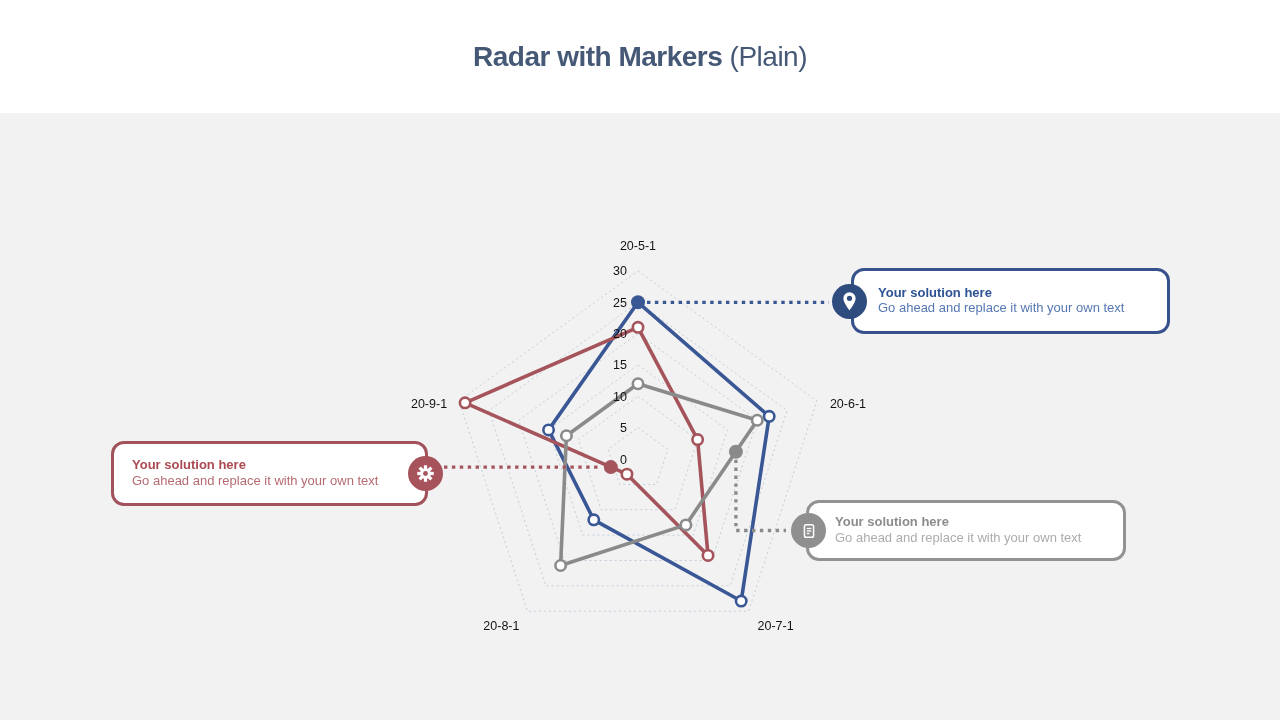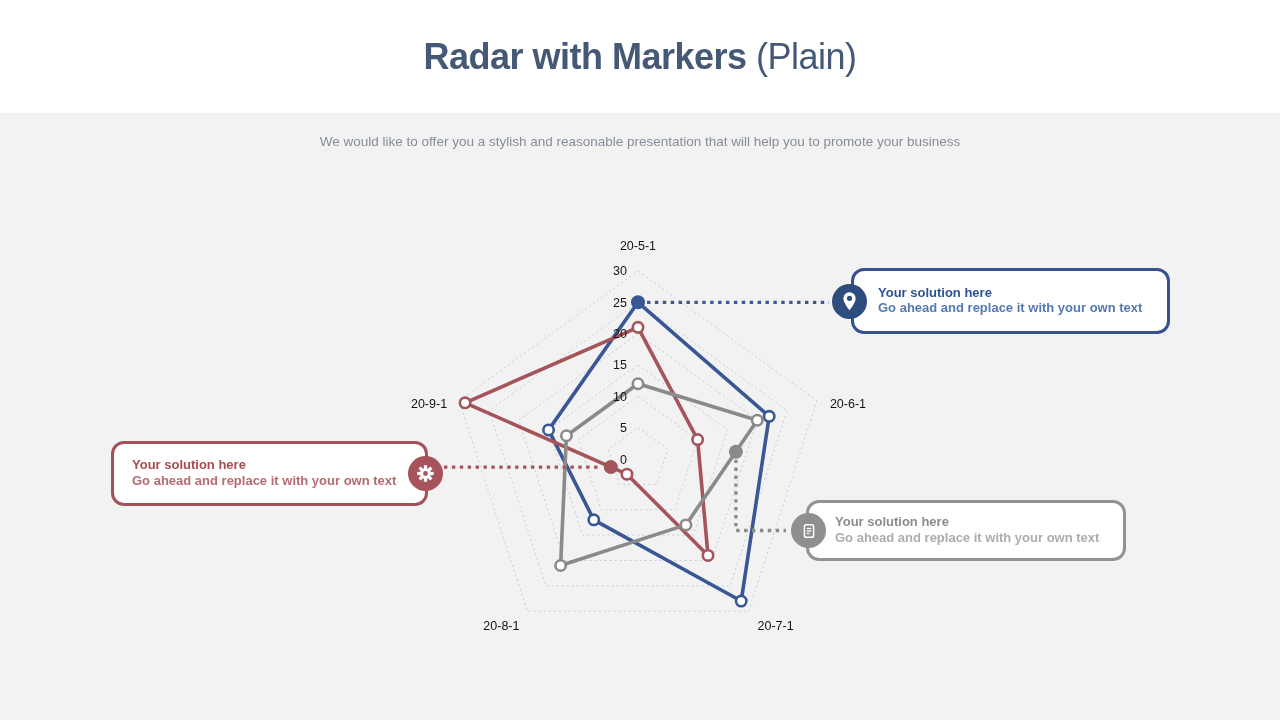--- a/index.html
+++ b/index.html
@@ -1,29 +1,29 @@
 <!DOCTYPE html>
 <html><head>
 <meta charset="utf-8">
 <style>
   html,body{margin:0;padding:0;background:#e8e8e8;}
   .slide{position:relative;width:1280px;height:720px;background:#F2F2F2;overflow:hidden;
          font-family:"Liberation Sans", sans-serif;}
   .hdr{position:absolute;left:0;top:0;width:1280px;height:113px;background:#FFFFFF;
        display:flex;align-items:center;justify-content:center;}
-  .hdr h1{margin:7px;font-size:36px;color:#455977;font-weight:bold;letter-spacing:-0.5px;}
+  .hdr h1{margin:7px;font-size:28px;color:#455977;font-weight:bold;letter-spacing:-0.5px;}
   .hdr h1 .light{font-weight:normal;}
   .subtitle{position:absolute;left:0;top:134px;width:1280px;text-align:center;
             font-size:13.5px;color:#868D99;}
   #radar-svg{position:absolute;left:0;top:0;width:1280px;height:720px;}
 
   .callout{position:absolute;background:#FFFFFF;border-radius:13px;box-sizing:border-box;
            display:flex;flex-direction:column;justify-content:center;}
   .callout .ctitle{font-size:13px;font-weight:bold;line-height:1.2;}
-  .callout .cbody{font-size:13px;line-height:1.3;font-weight:bold;}
+  .callout .cbody{font-size:13px;line-height:1.3;}
   .icon-circle{position:absolute;width:35px;height:35px;border-radius:50%;
                display:flex;align-items:center;justify-content:center;}
 
   .callout.blue{left:851px;top:268px;width:319px;height:66px;border:3px solid #36518B;padding-left:24px;}
   .callout.blue .ctitle{color:#2E5394;}
   .callout.blue .cbody{color:#5578B2;}
   .callout.blue .icon-circle{left:-22px;top:50%;margin-top:-17.5px;background:#2E4C7E;}
 
   .callout.red{left:111px;top:441px;width:317px;height:65px;border:3px solid #A2525B;padding-left:18px;}
   .callout.red .ctitle{color:#AA4A52;}
@@ -37,21 +37,20 @@
 </style>
 </head>
 <body>
 
 <div class="slide">
 
   <div class="hdr">
     <h1><span>Radar with Markers</span>&nbsp;<span class="light">(Plain)</span></h1>
   </div>
 
-  <div class="subtitle">We would like to offer you a stylish and reasonable presentation that will help you to promote your business</div>
 
   <svg id="radar-svg" viewBox="0 0 1280 720" xmlns="http://www.w3.org/2000/svg">
       <polygon points="638.0,427.6 667.8,449.3 656.4,484.4 619.6,484.4 608.2,449.3" fill="none" stroke="#C2CEDC" stroke-width="1" stroke-dasharray="2 3"></polygon>
       <polygon points="638.0,396.3 697.6,439.6 674.9,509.7 601.1,509.7 578.4,439.6" fill="none" stroke="#C2CEDC" stroke-width="1" stroke-dasharray="2 3"></polygon>
       <polygon points="638.0,364.9 727.4,429.9 693.3,535.1 582.7,535.1 548.6,429.9" fill="none" stroke="#C2CEDC" stroke-width="1" stroke-dasharray="2 3"></polygon>
       <polygon points="638.0,333.6 757.3,420.2 711.7,560.5 564.3,560.5 518.7,420.2" fill="none" stroke="#C2CEDC" stroke-width="1" stroke-dasharray="2 3"></polygon>
       <polygon points="638.0,302.3 787.1,410.6 730.1,585.8 545.9,585.8 488.9,410.6" fill="none" stroke="#C2CEDC" stroke-width="1" stroke-dasharray="2 3"></polygon>
       <polygon points="638.0,270.9 816.9,400.9 748.6,611.2 527.4,611.2 459.1,400.9" fill="none" stroke="#C2CEDC" stroke-width="1" stroke-dasharray="2 3"></polygon>
       <polygon points="638.0,302.3 769.2,416.4 741.2,601.0 593.8,519.9 548.6,429.9" fill="none" stroke="#3A5795" stroke-width="3.6" stroke-linejoin="round"></polygon>
       <circle cx="769.1887358577535" cy="416.3741957959198" r="5.2" fill="#FFFFFF" stroke="#3A5795" stroke-width="2.6"></circle>

